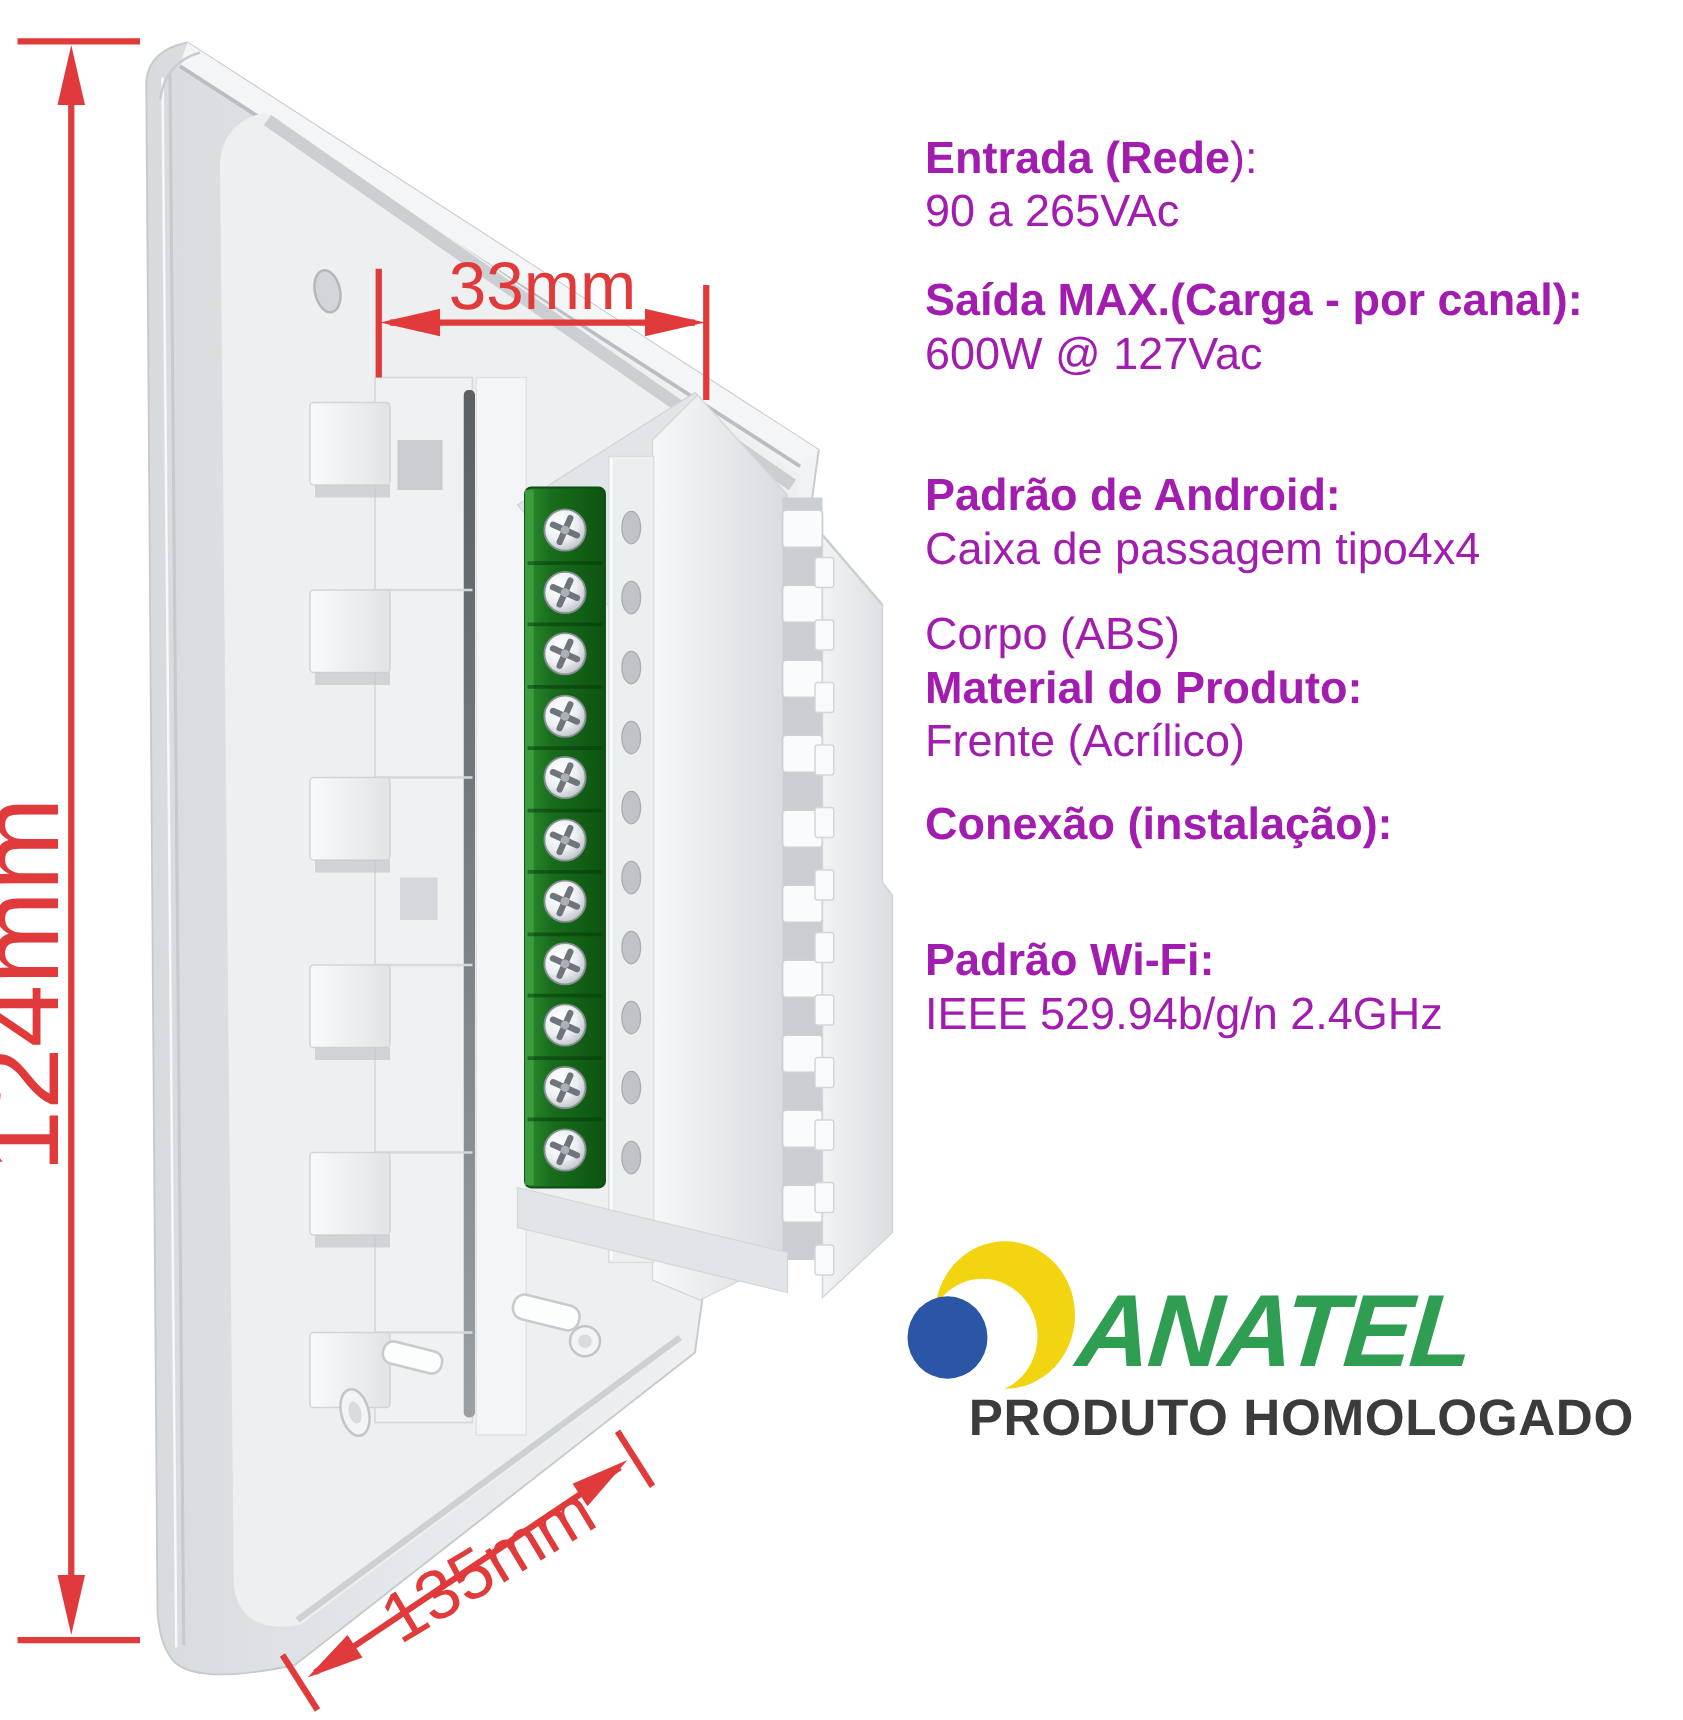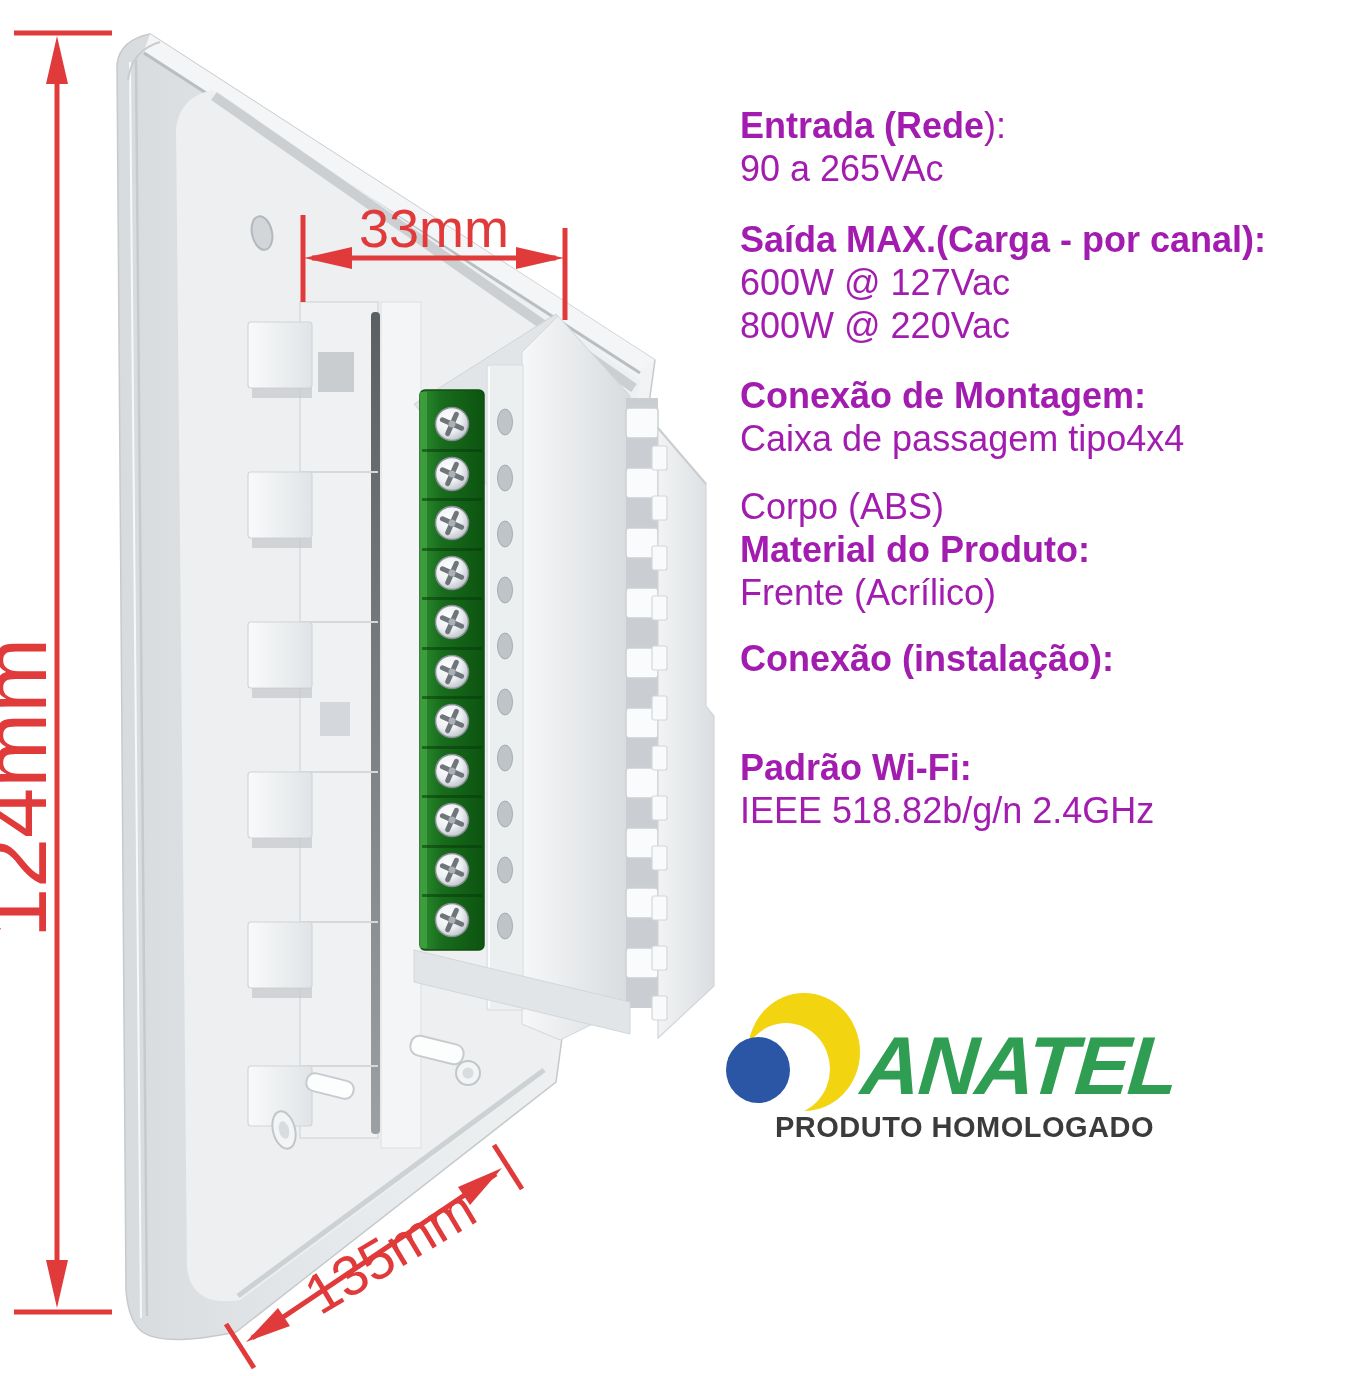--- a/index.html
+++ b/index.html
@@ -18,21 +18,21 @@
   .logo{position:absolute;left:720px;top:985px;width:500px;height:175px;}
   .logo-yellow{position:absolute;left:28px;top:8px;width:112px;height:118px;border-radius:50%;background:#f2d411;}
   .logo-cut{position:absolute;left:22px;top:38px;width:88px;height:92px;border-radius:50%;background:#ffffff;}
   .logo-blue{position:absolute;left:6px;top:52px;width:64px;height:66px;border-radius:50%;background:#2a56a5;}
   .logo-brand{
     position:absolute;left:142px;top:40px;font-size:82px;line-height:1;
     font-weight:bold;font-style:italic;color:#2f9e52;letter-spacing:-2px;
     transform:skewX(-5deg);white-space:nowrap;
   }
   .logo-tagline{
-    position:absolute;left:55px;top:126px;font-size:29px;font-weight:bold;
+    position:absolute;left:55px;top:126px;font-size:41px;font-weight:bold;
     color:#3b3b3b;letter-spacing:0.5px;white-space:nowrap;
   }
 </style>
 </head>
 <body>
 
 <div id="canvas">
 
   <svg width="730" height="1376" viewBox="0 0 730 1376" style="position:absolute;left:0;top:0">
     <defs>
@@ -252,41 +252,40 @@
   <div class="specs">
 
     <div class="spec-section" style="top:104px">
       <div class="spec-line"><span class="spec-heading">Entrada (Rede</span><span class="spec-rest">):</span></div>
       <div class="spec-line">90 a 265VAc</div>
     </div>
 
     <div class="spec-section" style="top:218px">
       <div class="spec-line"><span class="spec-heading">Saída MAX.(Carga - por canal):</span><span class="spec-rest"></span></div>
       <div class="spec-line">600W @ 127Vac</div>
-      <div class="spec-line">800W @ 220Vac</div>
     </div>
 
     <div class="spec-section" style="top:374px">
-      <div class="spec-line"><span class="spec-heading">Conexão de Montagem:</span><span class="spec-rest"></span></div>
+      <div class="spec-line"><span class="spec-heading">Padrão de Android:</span><span class="spec-rest"></span></div>
       <div class="spec-line">Caixa de passagem tipo4x4</div>
     </div>
 
     <div class="spec-section" style="top:485px">
       <div class="spec-line">Corpo (ABS)</div>
       <div class="spec-line"><span class="spec-heading">Material do Produto:</span><span class="spec-rest"></span></div>
       <div class="spec-line">Frente (Acrílico)</div>
     </div>
 
     <div class="spec-section" style="top:637px">
       <div class="spec-line"><span class="spec-heading">Conexão (instalação):</span><span class="spec-rest"></span></div>
     </div>
 
     <div class="spec-section" style="top:746px">
       <div class="spec-line"><span class="spec-heading">Padrão Wi-Fi:</span><span class="spec-rest"></span></div>
-      <div class="spec-line">IEEE 518.82b/g/n 2.4GHz</div>
+      <div class="spec-line">IEEE 529.94b/g/n 2.4GHz</div>
     </div>
 
   </div>
 
   <div class="logo">
     <div class="logo-yellow"></div>
     <div class="logo-cut"></div>
     <div class="logo-blue"></div>
     <div class="logo-brand">ANATEL</div>
     <div class="logo-tagline">PRODUTO HOMOLOGADO</div>

